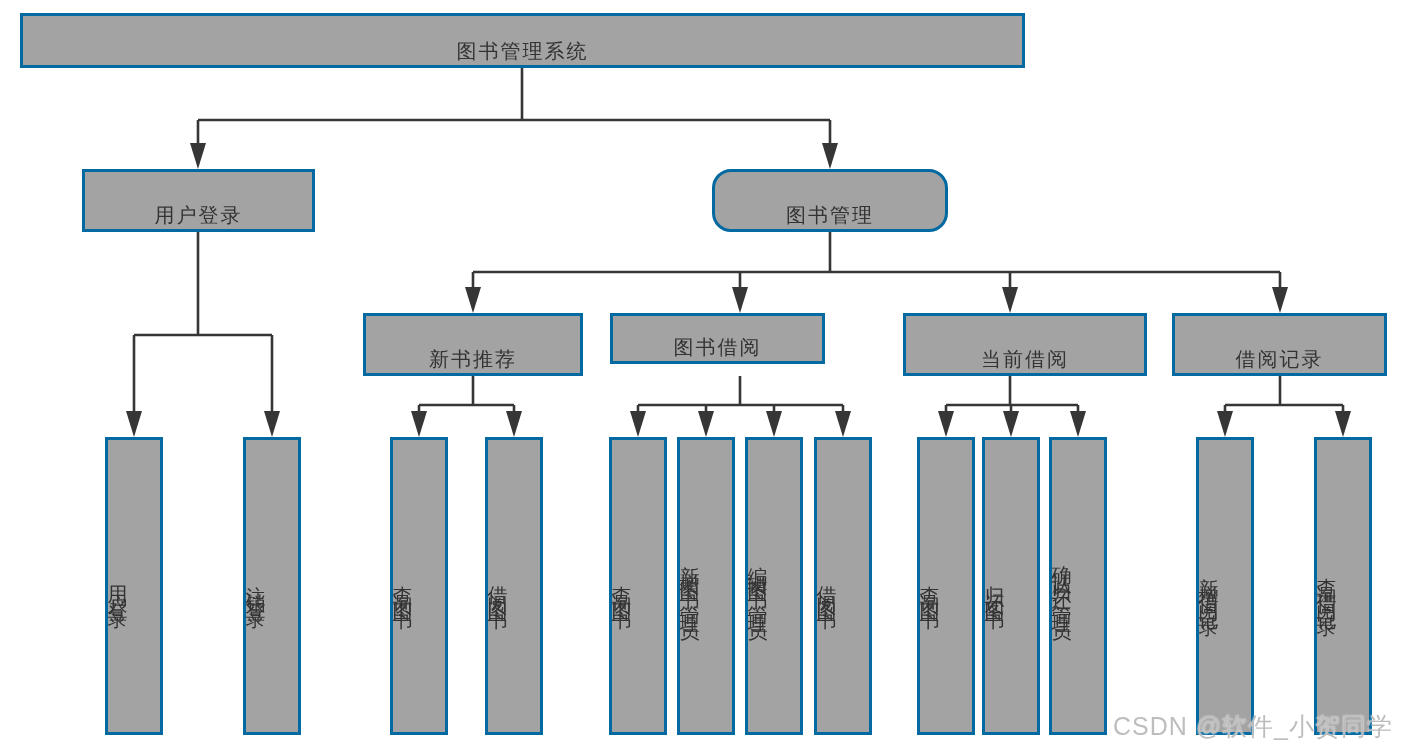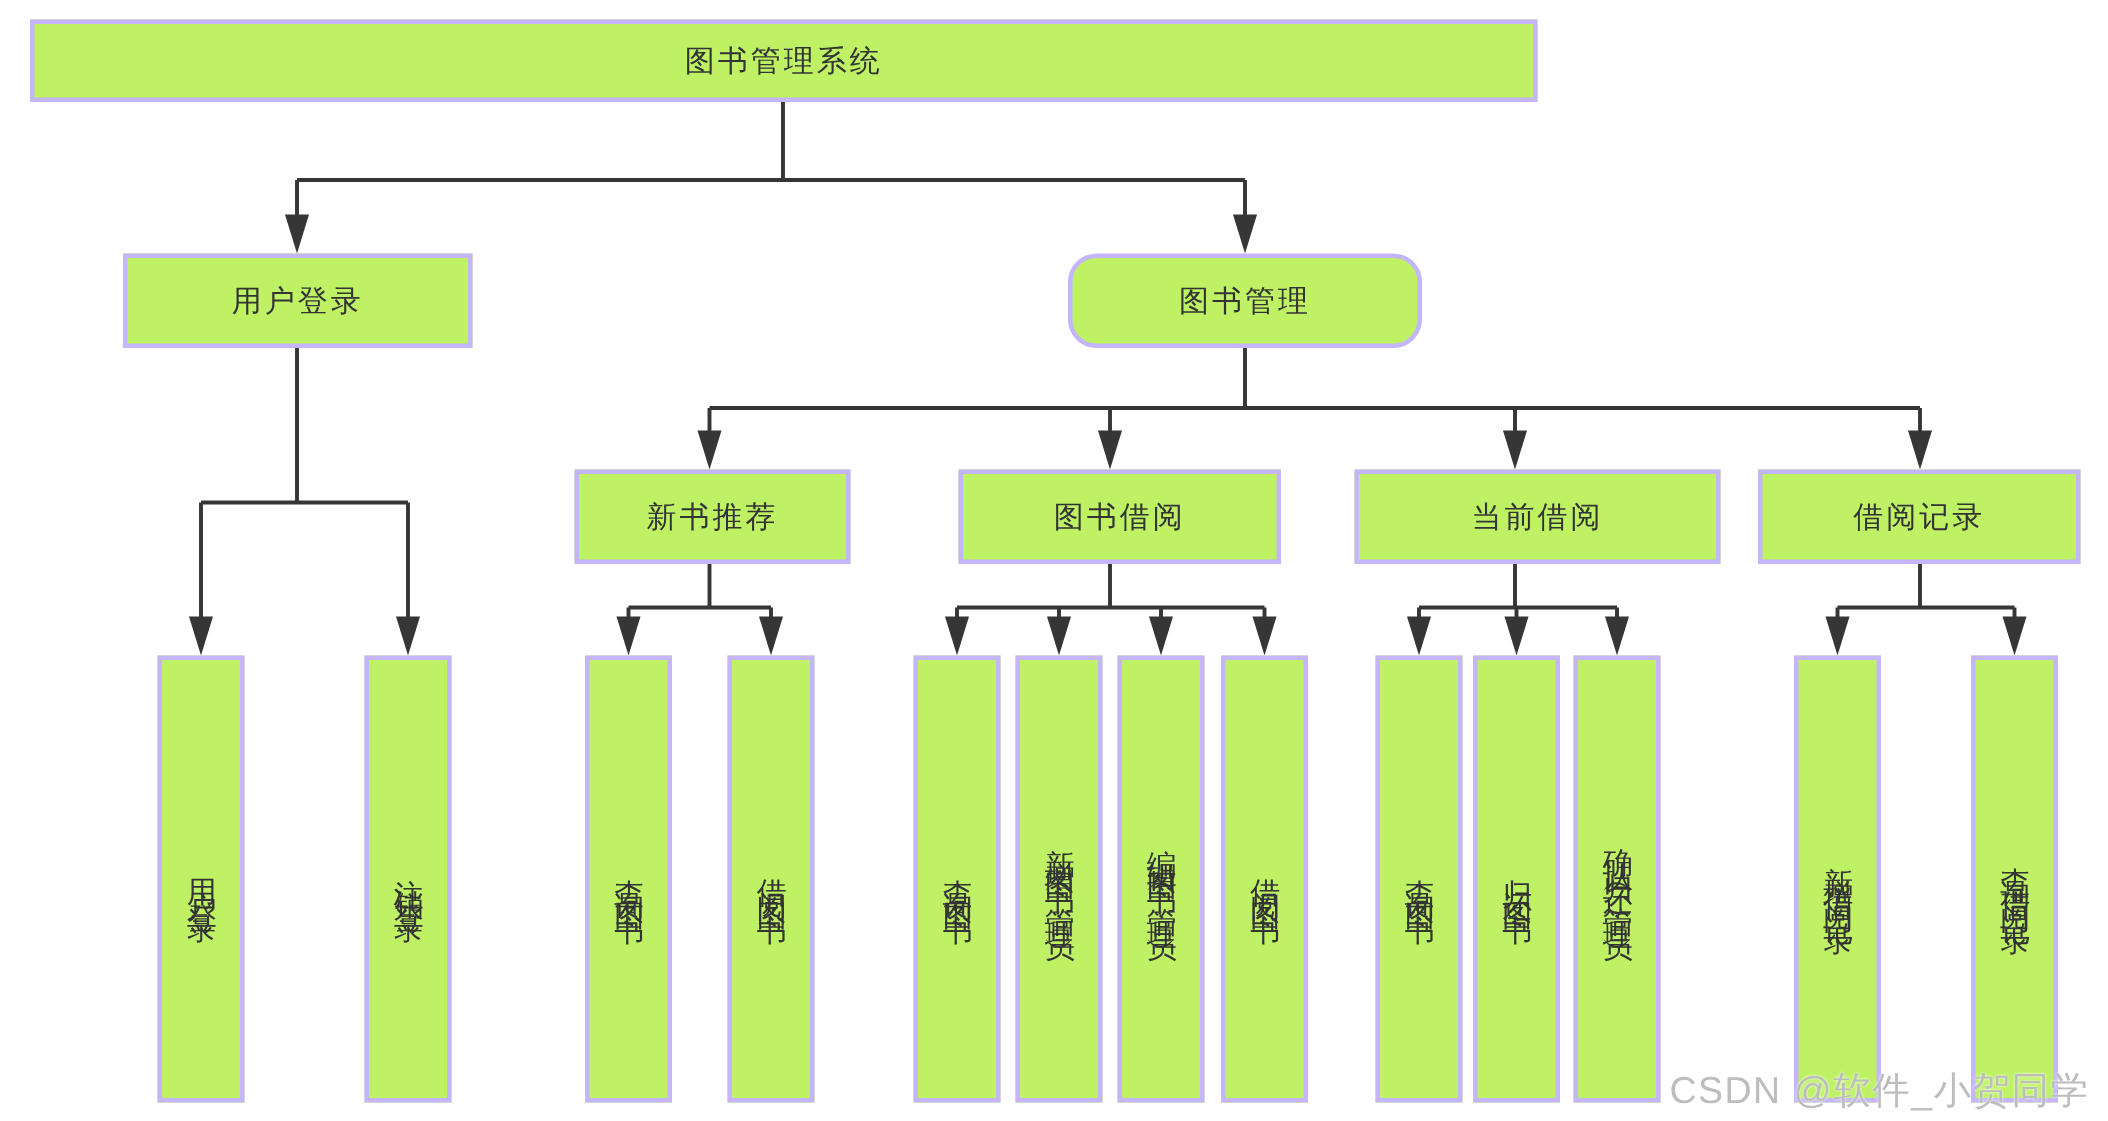--- a/index.html
+++ b/index.html
@@ -7,24 +7,24 @@
     position:relative;
     width:1405px;height:747px;
     background:#fff;
     font-family:"Liberation Sans","DejaVu Sans",sans-serif;
     overflow:hidden;
   }
   #wires{position:absolute;left:0;top:0;width:1405px;height:747px;}
   .node{
     position:absolute;
     box-sizing:border-box;
-    border:3px solid #c4b5fd;
-    background:#bef264;
+    border:3px solid #0369a1;
+    background:#a3a3a3;
     display:flex;
-    align-items:center;
+    align-items:flex-end;
     justify-content:center;
     color:#333;
     font-size:20px;
     letter-spacing:2px;
     z-index:2;
   }
   .leaf{
     writing-mode:vertical-rl;
     text-orientation:mixed;
     letter-spacing:8px;
@@ -99,24 +99,24 @@
     <span>图书管理系统</span>
   </div>
 
   <div class="node" style="left:82px;top:169px;width:233px;height:63px;">
     <span>用户登录</span>
   </div>
   <div class="node" style="left:712px;top:169px;width:236px;height:63px;border-radius:19px;">
     <span>图书管理</span>
   </div>
 
-  <div class="node" style="left:363px;top:313px;width:184px;height:63px;margin-left:20px;">
+  <div class="node" style="left:363px;top:313px;width:220px;height:63px;">
     <span>新书推荐</span>
   </div>
-  <div class="node" style="left:639px;top:313px;width:215px;height:63px;font-family:Liberation Mono, monospace;">
+  <div class="node" style="left:610px;top:313px;width:215px;height:51px;font-family:Liberation Mono, monospace;">
     <span>图书借阅</span>
   </div>
   <div class="node" style="left:903px;top:313px;width:244px;height:63px;">
     <span>当前借阅</span>
   </div>
   <div class="node" style="left:1172px;top:313px;width:215px;height:63px;">
     <span>借阅记录</span>
   </div>
 
   <div class="node leaf" style="left:105px;top:437px;width:58px;height:298px;">

